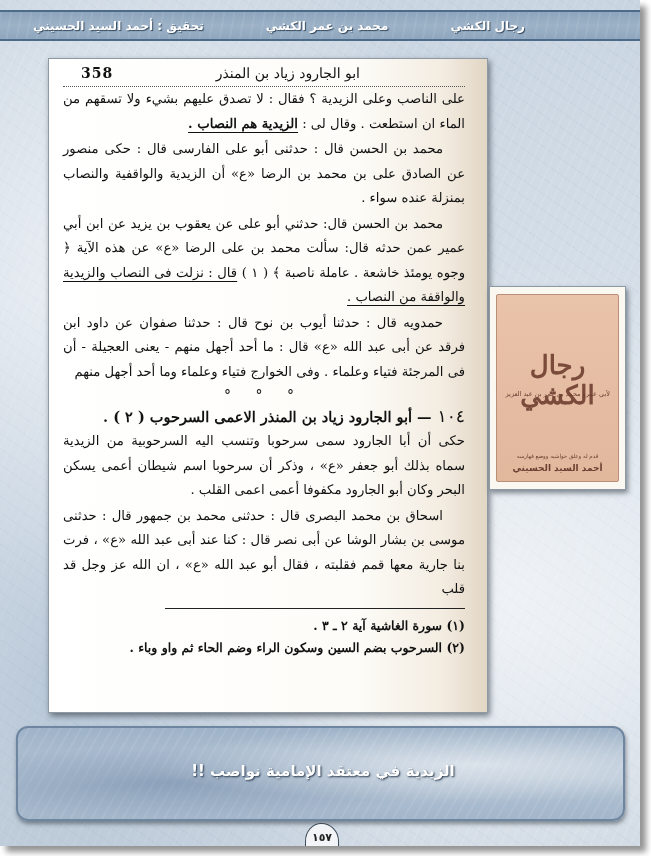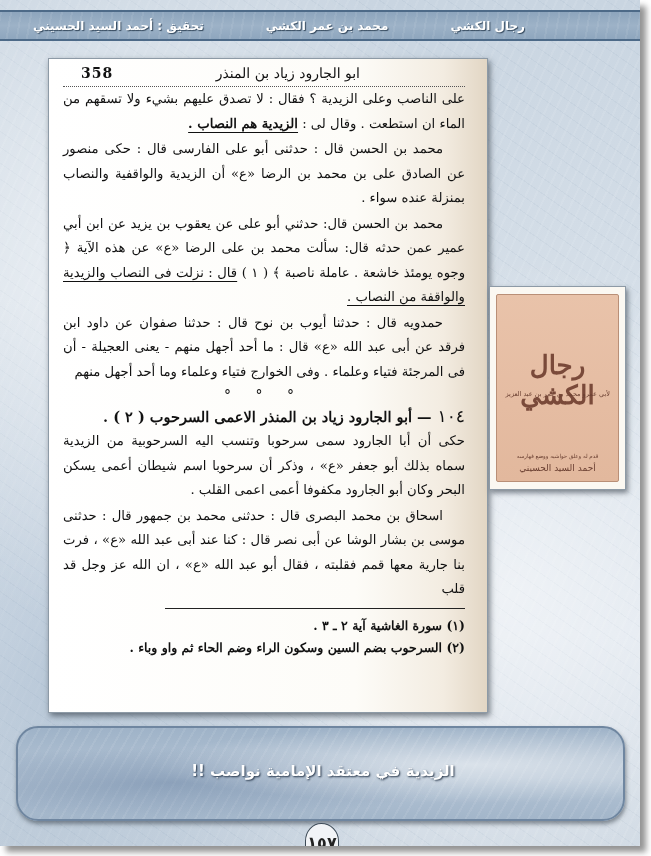--- a/index.html
+++ b/index.html
@@ -98,27 +98,27 @@
     .cover-sub {
       position: absolute; top: 95px; left: 8px; right: 8px;
       font-size: 6.5px; color: #6b4032; white-space: nowrap; overflow: hidden;
     }
     .cover-edit-label {
       position: absolute; top: 158px; left: 0; right: 0;
       font-size: 5.5px; color: #6b4032;
     }
     .cover-editor {
       position: absolute; top: 168px; left: 0; right: 0;
-      font-size: 9px; color: #6b4032; font-weight: normal; text-align: center;
+      font-size: 9px; color: #6b4032; font-weight: bold; text-align: center;
     }
 
     
     .caption-banner {
       position: absolute; left: 16px; top: 726px; width: 609px; height: 95px;
-      border-radius: 22px;
+      border-radius: 12px;
       background:
         radial-gradient(ellipse at 75% 40%, rgba(255,255,255,0.55) 0%, rgba(255,255,255,0) 50%),
         radial-gradient(ellipse at 25% 60%, rgba(70,100,140,0.35) 0%, rgba(70,100,140,0) 45%),
         repeating-linear-gradient(120deg, rgba(255,255,255,0.08) 0 2px, rgba(255,255,255,0) 2px 9px),
         linear-gradient(180deg, #9fb3c8 0%, #b3c3d4 55%, #a3b6ca 100%);
       border: 2px solid #6f86a0;
       box-shadow: 1px 3px 4px rgba(40,50,60,0.5);
       display: flex; align-items: center; justify-content: center;
     }
     .caption-banner span {
@@ -127,22 +127,22 @@
       margin-left: 5px; margin-top: -6px;
     }
 
     
     .page-number-badge {
       position: absolute; left: 305px; top: 823px; width: 34px; height: 30px;
       background: #f2f4f7;
       border: 1.5px solid #3d4a57;
       border-radius: 48% 52% 0 0 / 60% 60% 0 0;
       display: flex; align-items: flex-end; justify-content: center;
-      font-size: 16px; font-weight: bold; color: #222;
-      padding-bottom: 0px;
+      font-size: 11px; font-weight: bold; color: #222;
+      padding-bottom: 8px;
     }
   </style>
 </head>
 <body>
 
 <div class="page">
 
   <div class="header-band">
     <span>رجال الكشي</span>
     <span>محمد بن عمر الكشي</span>

